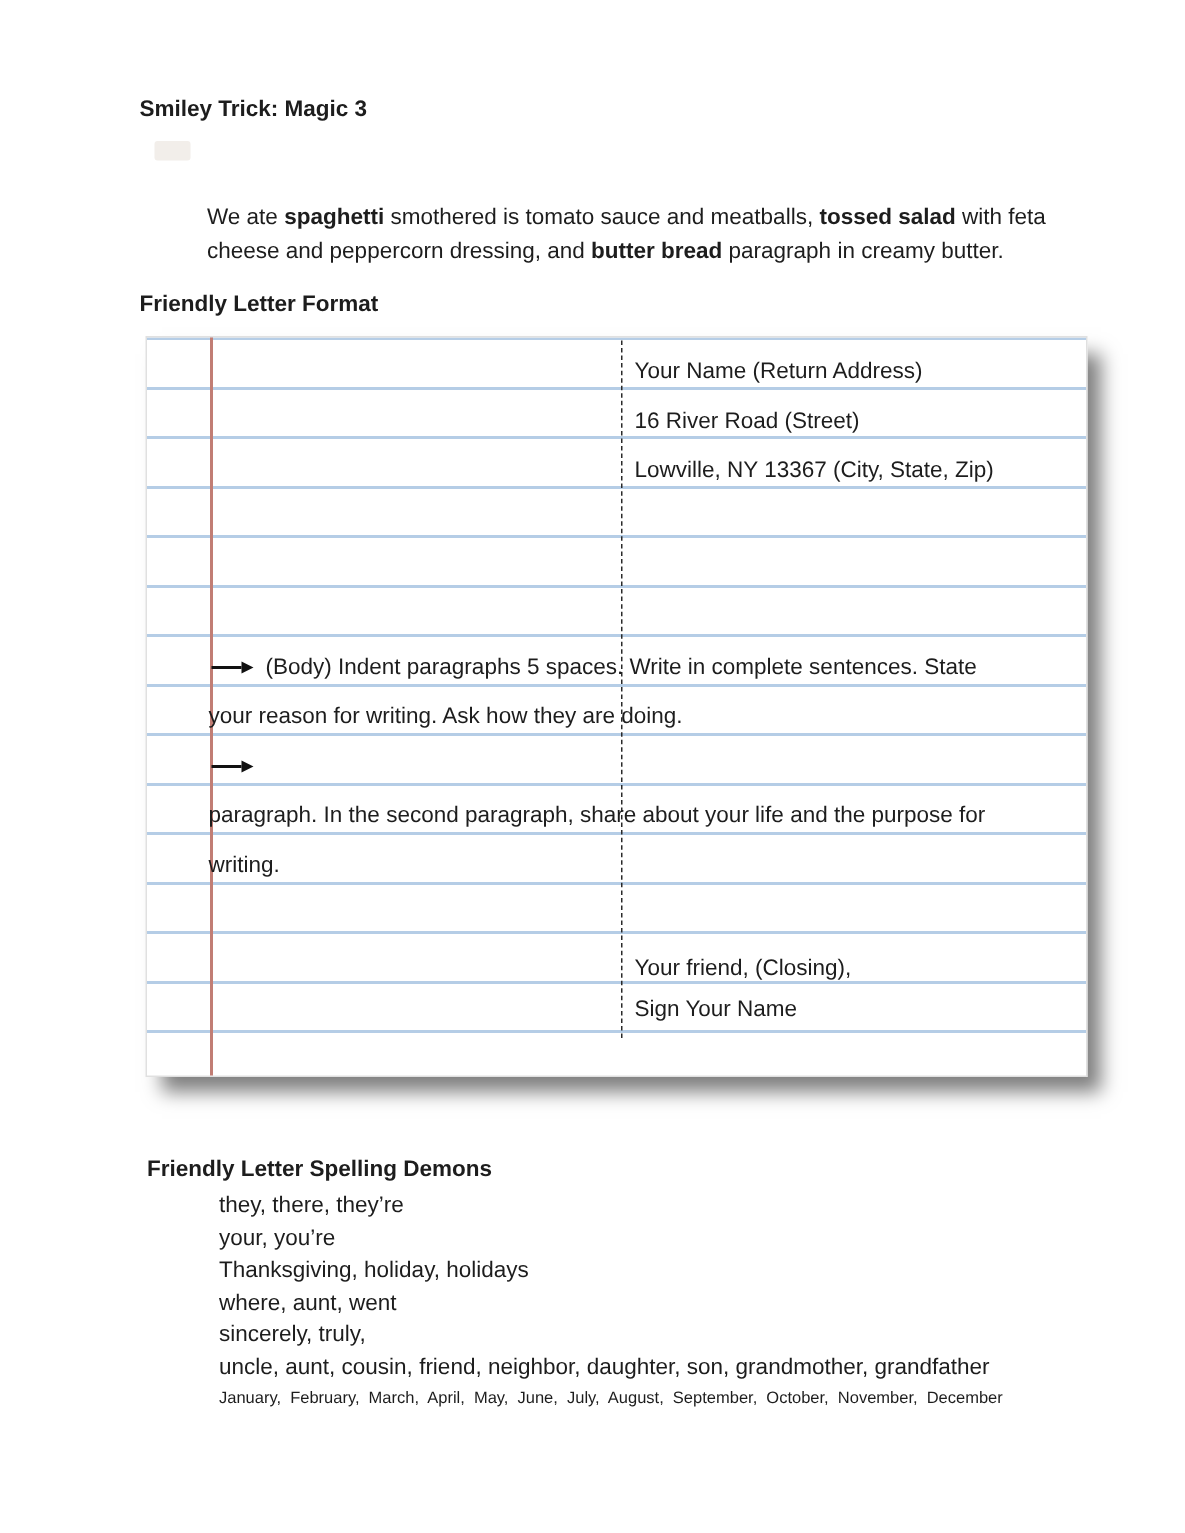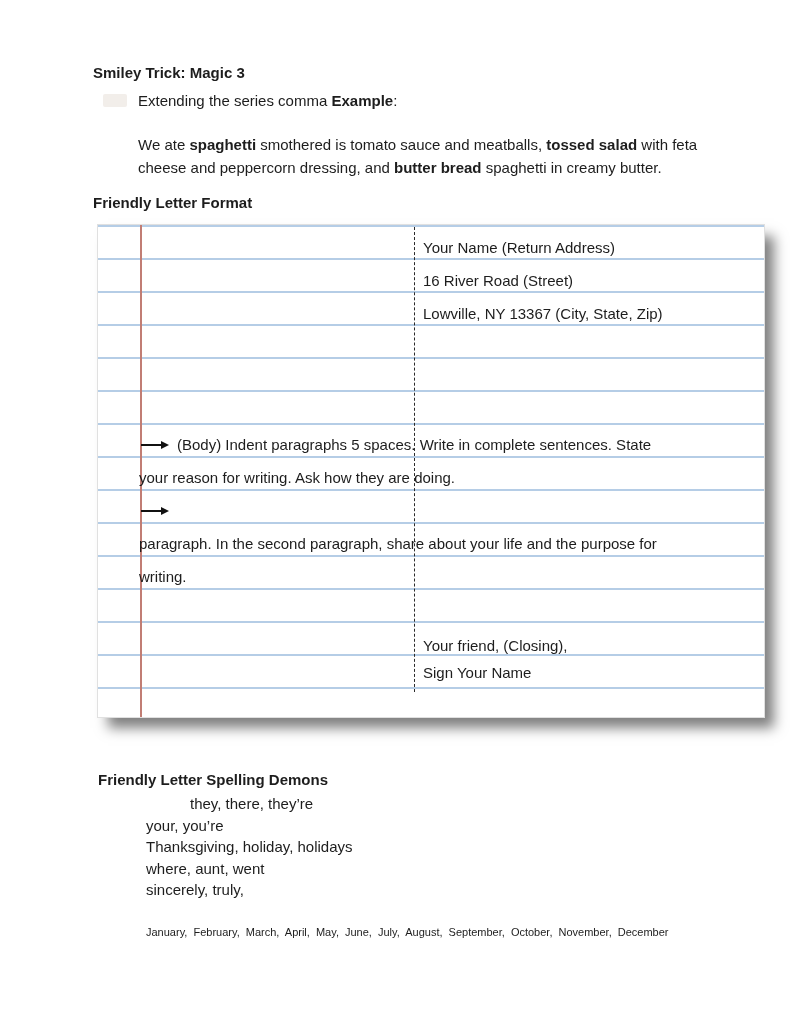--- a/index.html
+++ b/index.html
@@ -21,21 +21,20 @@
     position:absolute;left:138px;top:134px;width:600px;
     font-size:15px;line-height:22.5px;white-space:normal;
   }
   
   .paper{
     position:absolute;left:97px;top:224px;width:626px;height:492px;
     background-color:#ffffff;
     background-image:repeating-linear-gradient(to bottom,#b5cde6 0 2px,rgba(0,0,0,0) 2px 33px);
     border:1px solid #e0e0e0;
     box-shadow:10px 11px 12px -1px rgba(0,0,0,0.5);
-    padding-left:40px;
   }
   .red-margin{position:absolute;left:42px;top:0;bottom:0;width:2px;background:#c17d74;}
   .fold-dashed{position:absolute;left:316px;top:2px;height:465px;width:0;border-left:1.5px dashed #2a2a2a;}
   .paper .abs{line-height:17px;}
   
   .indent-arrow{position:absolute;display:flex;align-items:center;height:9px;}
   .indent-arrow .shaft{width:20px;height:2px;background:#111;}
   .indent-arrow .head{width:0;height:0;border-left:8px solid #111;border-top:4.5px solid rgba(0,0,0,0);border-bottom:4.5px solid rgba(0,0,0,0);}
   
   .spelling-item{position:absolute;left:146px;white-space:nowrap;font-size:15px;line-height:21.5px;}
@@ -47,26 +46,23 @@
 </style>
 </head>
 <body>
 
 <div class="page">
 
   <div class="abs h1" style="left:93px;top:64px;">Smiley Trick: Magic 3</div>
 
   <div class="faint-bullet"></div>
 
-  <div class="abs" style="left:138px;top:92px;">
-    <span>Extending the series comma </span><span class="b">Example</span><span>:</span>
-  </div>
 
   <div class="example">
-    <span>We ate </span><span class="b">spaghetti</span><span> smothered is tomato sauce and meatballs, </span><span class="b">tossed salad</span><span> with feta cheese and peppercorn dressing, and </span><span class="b">butter bread</span><span> spaghetti in creamy butter.</span>
+    <span>We ate </span><span class="b">spaghetti</span><span> smothered is tomato sauce and meatballs, </span><span class="b">tossed salad</span><span> with feta cheese and peppercorn dressing, and </span><span class="b">butter bread</span><span> paragraph in creamy butter.</span>
   </div>
 
   <div class="abs h1" style="left:93px;top:194px;">Friendly Letter Format</div>
 
   <div class="paper">
     <div class="red-margin"></div>
     <div class="fold-dashed"></div>
 
     <div class="abs" style="left:325px;top:14px;">Your Name (Return Address)</div>
     <div class="abs" style="left:325px;top:47px;">16 River Road (Street)</div>
@@ -86,20 +82,21 @@
     </span>
     <div class="abs" style="left:41px;top:310px;">paragraph. In the second paragraph, share about your life and the purpose for</div>
     <div class="abs" style="left:41px;top:343px;">writing.</div>
 
     <div class="abs" style="left:325px;top:412px;">Your friend, (Closing),</div>
     <div class="abs" style="left:325px;top:439px;">Sign Your Name</div>
   </div>
 
   <div class="abs h1" style="left:98px;top:771px;">Friendly Letter Spelling Demons</div>
 
-  <div class="spelling-item" style="top:793px;margin-left:44px;">they, there, they’re</div>
+  <div class="spelling-item" style="top:793px;">they, there, they’re</div>
   <div class="spelling-item" style="top:814.5px;">your, you’re</div>
   <div class="spelling-item" style="top:836px;">Thanksgiving, holiday, holidays</div>
   <div class="spelling-item" style="top:857.5px;">where, aunt, went</div>
   <div class="spelling-item" style="top:879px;">sincerely, truly,</div>
+  <div class="spelling-item" style="top:900.5px;">uncle, aunt, cousin, friend, neighbor, daughter, son, grandmother, grandfather</div>
   <div class="months">January, February, March, April, May, June, July, August, September, October, November, December</div>
 
 </div>
 
 </body></html>

